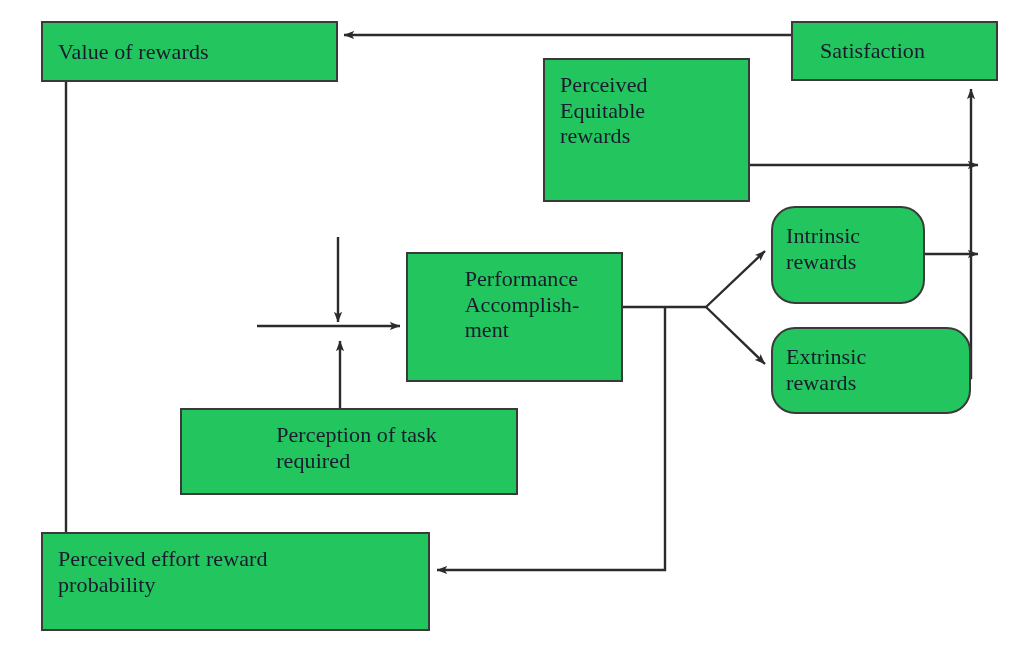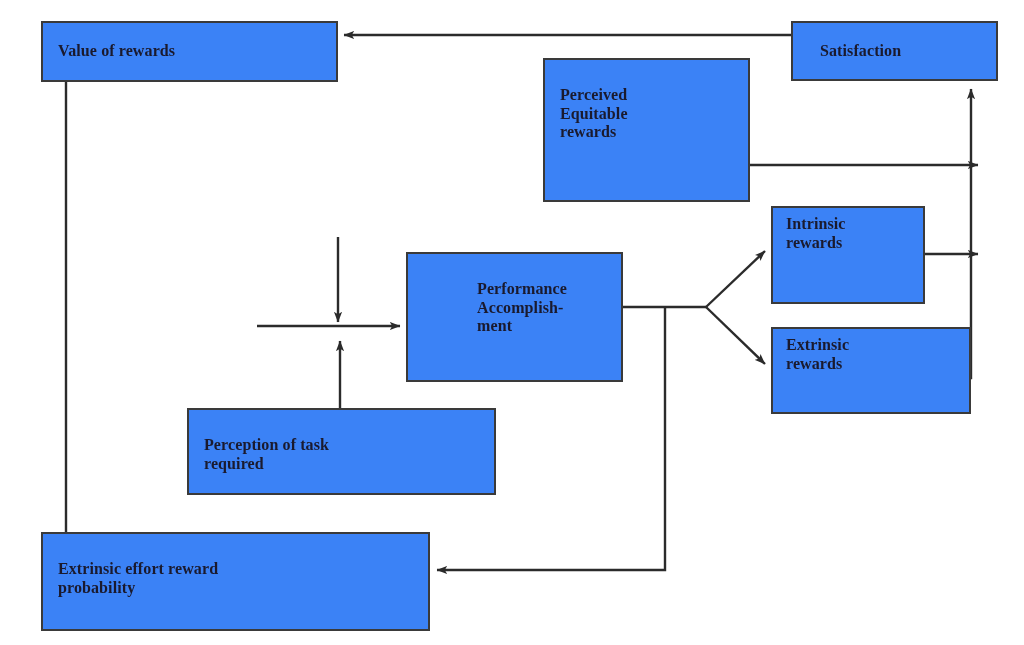--- a/index.html
+++ b/index.html
@@ -22,41 +22,40 @@
     position: absolute;
     left: 0;
     top: 0;
     width: 1024px;
     height: 645px;
   }
   .node-box {
     position: absolute;
     box-sizing: border-box;
     border: 2.2px solid #3a3a3a;
-    background: #3b82f6;
+    background: #22c55e;
     color: #1a1a2e;
     font-family: "Liberation Serif", "DejaVu Serif", serif;
-    font-size: 16px;
+    font-size: 22px;
     line-height: 1.17;
     letter-spacing: 0.1px;
     overflow: visible;
     display: flex;
-    font-weight: bold;
   }
   .node-box .node-label {
     display: block;
     white-space: pre-line;
   }
   
   .va-center { align-items: center; }
   .va-top    { align-items: flex-start; }
   .pad-l12   { padding-left: 13px; }
   .pad-l14   { padding-left: 15px; }
-  .pad-t8    { padding-top: 26px; }
-  .pad-t6    { padding-top: 7px; }
+  .pad-t8    { padding-top: 12px; }
+  .pad-t6    { padding-top: 15px; border-radius: 24px; }
 </style>
 </head>
 <body>
 
 <div id="canvas">
 
   <svg id="diagram-svg" viewBox="0 0 1024 645" xmlns="http://www.w3.org/2000/svg">
     <defs>
       <marker id="arrowhead" markerWidth="11" markerHeight="9" refX="10.2" refY="4.5" orient="auto" markerUnits="userSpaceOnUse">
         <path d="M0,0.4 L10.6,4.5 L0,8.6 L2.4,4.5 Z" fill="#2b2b2b"></path>
@@ -117,23 +116,23 @@
 Accomplish-
 ment</span>
   </div>
 
 
   <div class="node-box va-top pad-l12 pad-t6" style="left:771px; top:327px; width:200px; height:87px;">
     <span class="node-label">Extrinsic
 rewards</span>
   </div>
 
-  <div class="node-box va-top pad-l14 pad-t8" style="left:187px; top:408px; width:309px; height:87px;">
+  <div class="node-box va-top pad-l14 pad-t8" style="left:180px; top:408px; width:338px; height:87px;justify-content:center;">
     <span class="node-label">Perception of task
 required</span>
   </div>
 
   <div class="node-box va-top pad-l14 pad-t8" style="left:41px; top:532px; width:389px; height:99px;">
-    <span class="node-label">Extrinsic effort reward
+    <span class="node-label">Perceived effort reward
 probability</span>
   </div>
 
 </div>
 
 </body></html>

